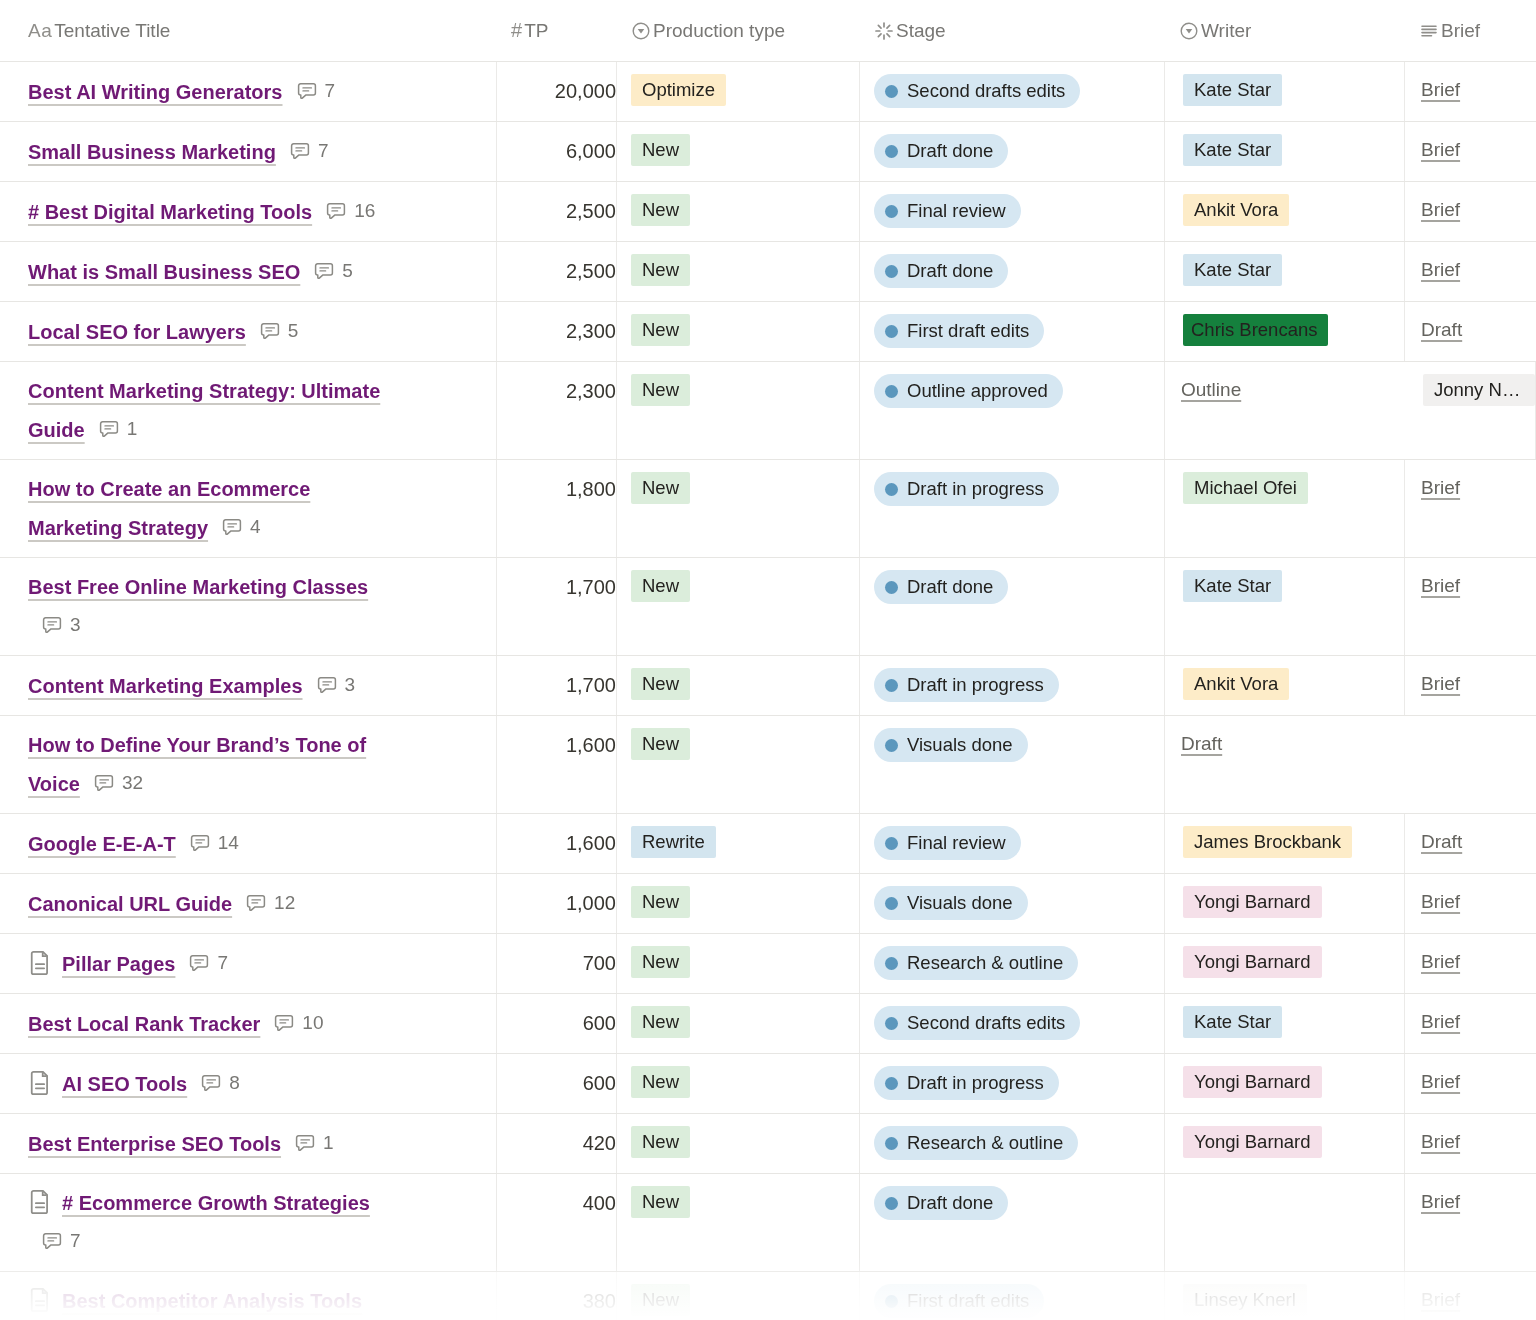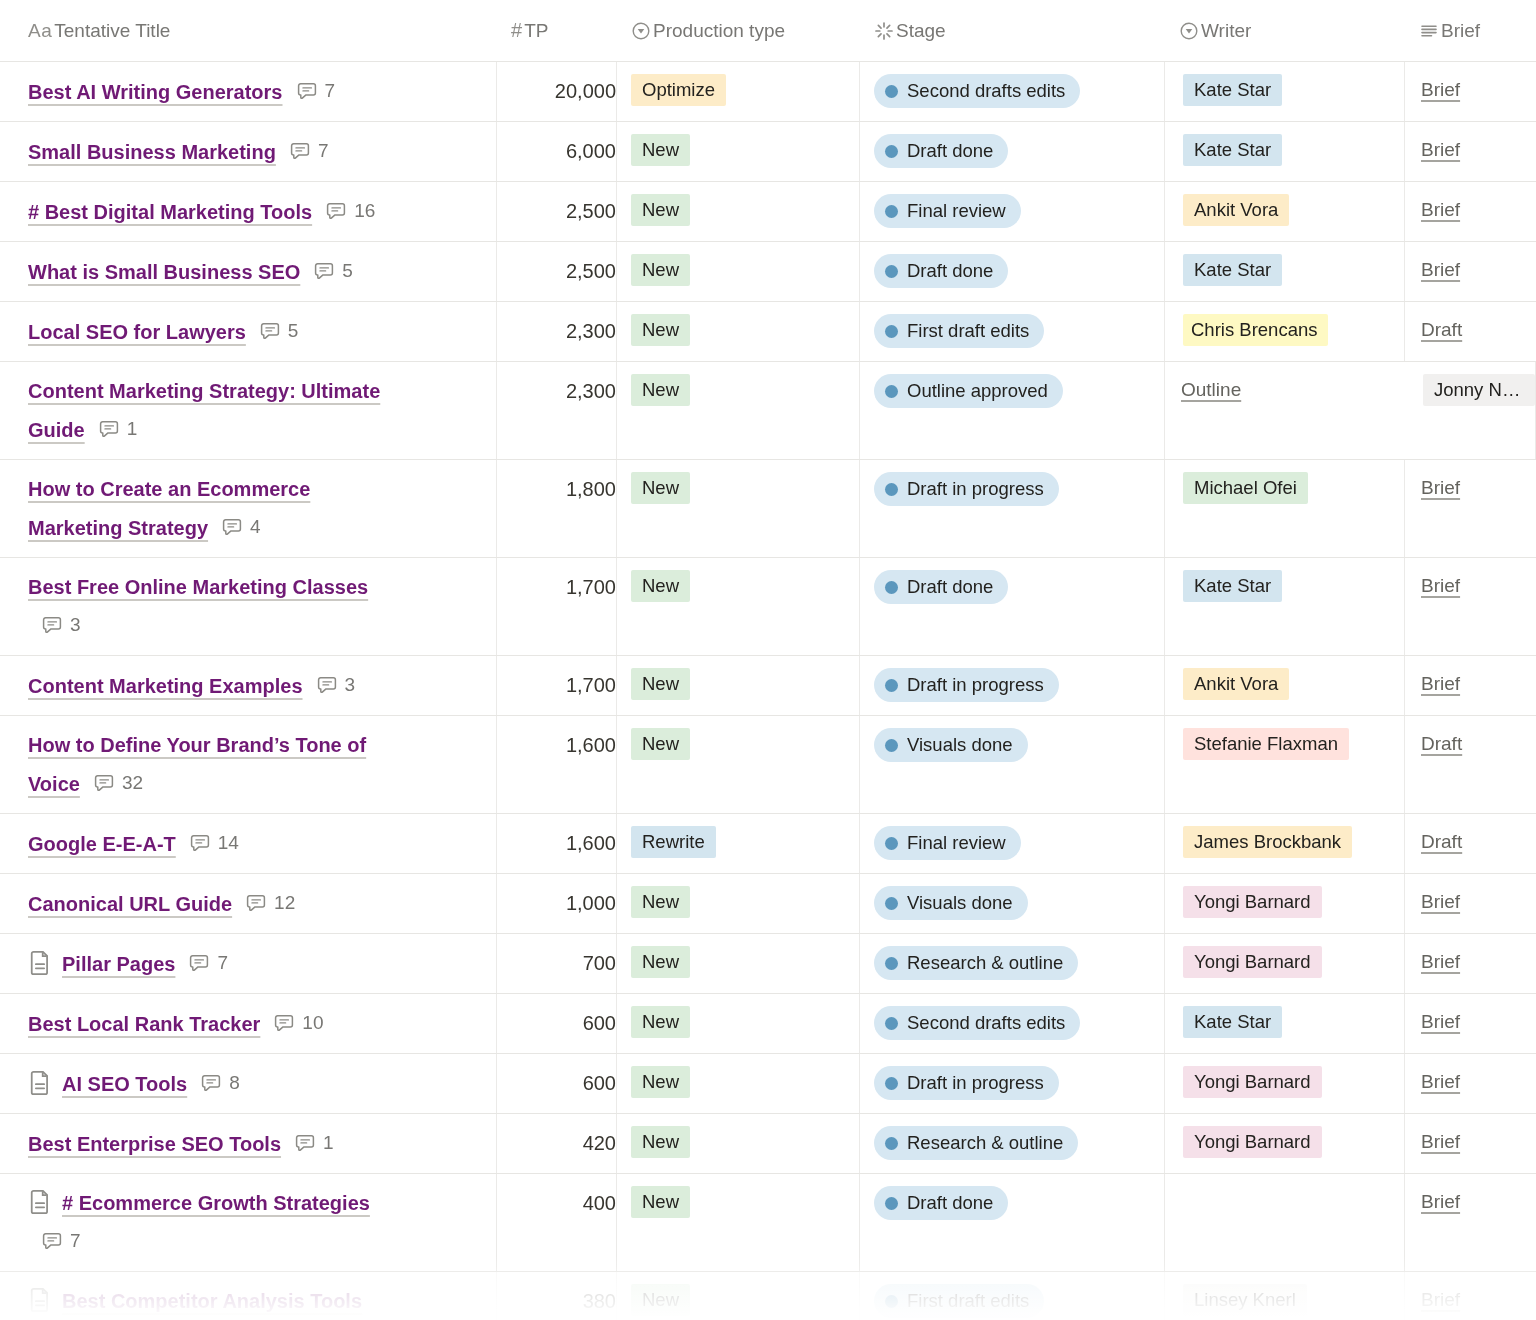--- a/index.html
+++ b/index.html
@@ -273,21 +273,21 @@
     <div class="cell c-prod">
       <span class="pill" style="background: rgb(219, 237, 219);">New</span>
     </div>
     <div class="cell c-stage">
       <span class="pill pill-stage" style="background: rgb(214, 231, 242);">
             <span class="dot" style="background: rgb(91, 151, 189);"></span>
             <span class="stage-label">First draft edits</span>
           </span>
     </div>
     <div class="cell c-writer">
-      <span class="pill" style="background: #fef9c3; padding-left: 8px;">Chris Brencans</span>
+      <span class="pill" style="background: #15803d; padding-left: 8px;">Chris Brencans</span>
     </div>
     <div class="cell c-brief">
       <a class="brief-link">Draft</a>
     </div>
   </div>
       <div class="row">
     <div class="cell c-title">
       <span class="title-text">Content Marketing Strategy: Ultimate Guide</span><span class="cmt">
             <span class="cmt-ic">
               <svg width="22" height="22" viewBox="0 0 22 22">
@@ -416,23 +416,20 @@
     </div>
     <div class="cell c-tp">1,600</div>
     <div class="cell c-prod">
       <span class="pill" style="background: rgb(219, 237, 219);">New</span>
     </div>
     <div class="cell c-stage">
       <span class="pill pill-stage" style="background: rgb(214, 231, 242);">
             <span class="dot" style="background: rgb(91, 151, 189);"></span>
             <span class="stage-label">Visuals done</span>
           </span>
-    </div>
-    <div class="cell c-writer">
-      <span class="pill" style="background: rgb(255, 226, 221);">Stefanie Flaxman</span>
     </div>
     <div class="cell c-brief">
       <a class="brief-link">Draft</a>
     </div>
   </div>
       <div class="row">
     <div class="cell c-title">
       <span class="title-text">Google E-E-A-T</span><span class="cmt">
             <span class="cmt-ic">
               <svg width="22" height="22" viewBox="0 0 22 22">

